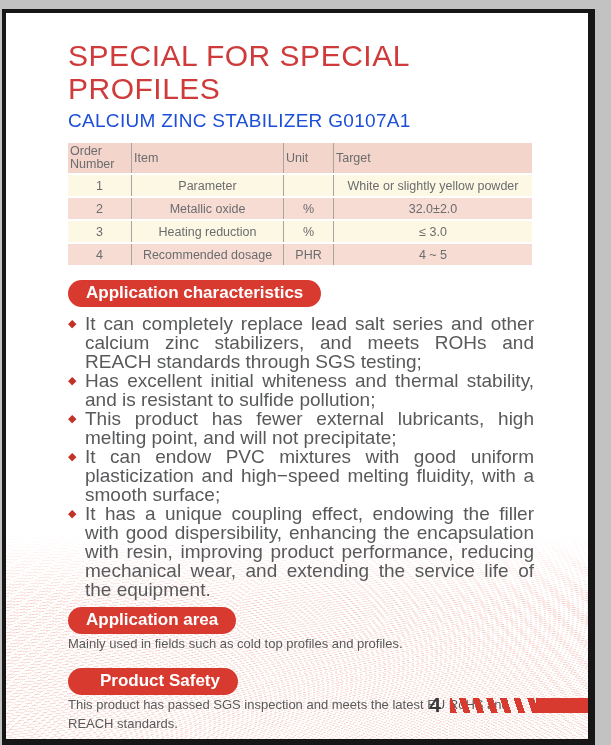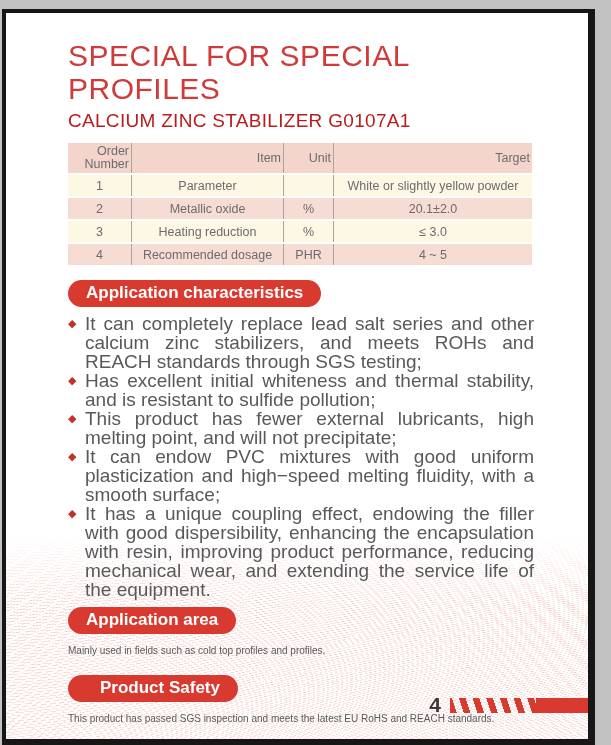--- a/index.html
+++ b/index.html
@@ -40,21 +40,21 @@
     position:relative; z-index:2;
     padding:26px 0 0 62px;
     width:526px;
   }
   h1.title{
     font-size:30px; line-height:33px; font-weight:normal;
     color:var(--title-red); letter-spacing:.5px;
   }
   h2.subtitle{
     font-size:19px; line-height:22px; font-weight:normal;
-    color:#b91c1c; margin-top:5px; letter-spacing:.3px;
+    color:#1d4ed8; margin-top:5px; letter-spacing:.3px;
   }
   .pill{
     display:inline-block;
     background:var(--accent);
     color:#fff;
     font-weight:bold;
     font-size:17px;
     line-height:20px;
     padding:3px 18px 4px;
     border-radius:15px;
@@ -74,21 +74,21 @@
     font-weight:normal;
     padding:2px 2px;
     height:30px;
     line-height:13px;
   }
   table.params td{
     padding:3px 2px;
     height:21px;
     text-align:center;
   }
-  table.params th{ text-align:right;margin-top:28px; }
+  table.params th{ text-align:left;margin-top:28px; }
   table.params th:not(:last-child),
   table.params td:not(:last-child){ border-right:1px solid #a9a49f; }
   table.params tr.cream td{ background:var(--row-cream); }
   table.params tr.pink  td{ background:var(--row-pink); }
   col.c-order{width:64px;} col.c-item{width:152px;} col.c-unit{width:50px;} col.c-target{width:198px;}
   ul.bullets{
     list-style:none;
     margin-top:7px;
     width:466px;
     color:var(--body-text);
@@ -100,24 +100,23 @@
     position:relative;
     padding-left:17px;
   }
   ul.bullets li::before{
     content:"\25C6";
     position:absolute; left:0; top:0;
     color:#c23227;
     font-size:11px;
   }
   .para{
-    margin-top:7px;
     width:466px;
     color:var(--body-text);
-    font-size:10px;
+    font-size:13px;
     line-height:19px;
   }
   .mt-lg{ margin-top:15px;padding-left:32px; }
   .footer{
     position:absolute; z-index:2;
     top:684px; right:0; height:16px;
     display:flex; align-items:center;
   }
   .page-num{
     font-size:21px; font-weight:bold; color:#3a3a3c;
@@ -164,21 +163,21 @@
           <tr class="cream">
             <td>1</td>
             <td>Parameter</td>
             <td></td>
             <td>White or slightly yellow powder</td>
           </tr>
           <tr class="pink">
             <td>2</td>
             <td>Metallic oxide</td>
             <td>%</td>
-            <td>20.1±2.0</td>
+            <td>32.0±2.0</td>
           </tr>
           <tr class="cream">
             <td>3</td>
             <td>Heating reduction</td>
             <td>%</td>
             <td>≤ 3.0</td>
           </tr>
           <tr class="pink">
             <td>4</td>
             <td>Recommended dosage</td>

